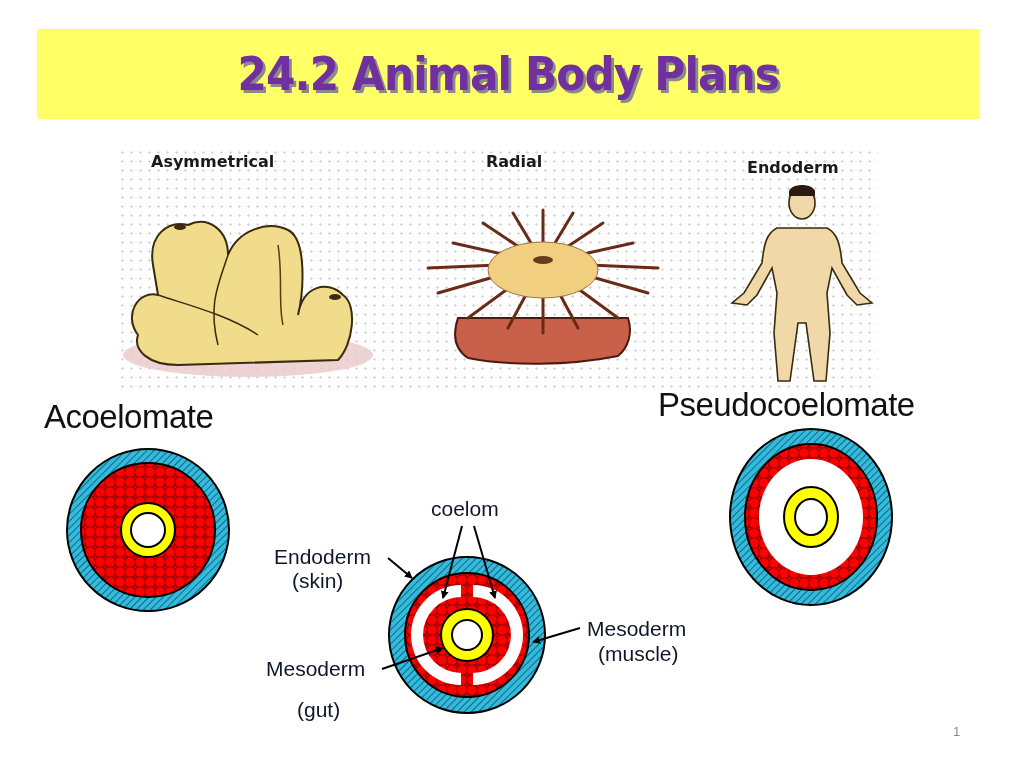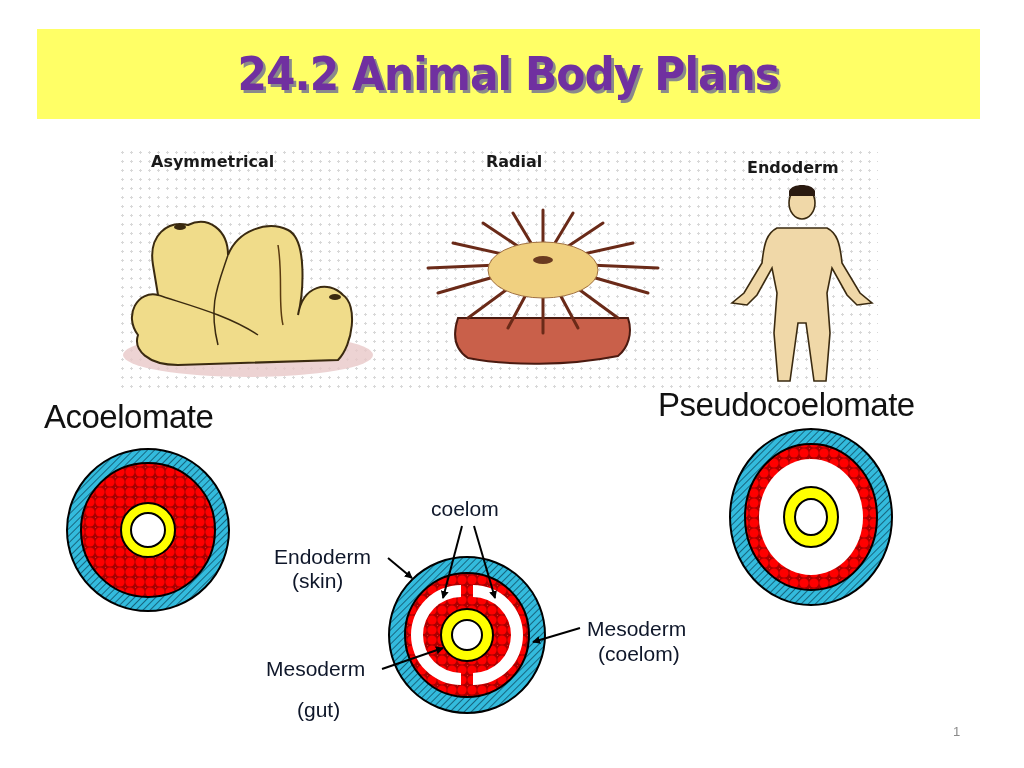--- a/index.html
+++ b/index.html
@@ -119,17 +119,17 @@
     <line x1="388" y1="558" x2="412" y2="578"></line>
     <line x1="580" y1="628" x2="533" y2="642"></line>
     <line x1="382" y1="669" x2="443" y2="648"></line>
   </g>
 </svg>
 
 <div class="small-label" style="left:431px;top:497px;">coelom</div>
 <div class="small-label" style="left:274px;top:545px;">Endoderm</div>
 <div class="small-label" style="left:292px;top:569px;">(skin)</div>
 <div class="small-label" style="left:587px;top:617px;">Mesoderm</div>
-<div class="small-label" style="left:598px;top:642px;">(coelom)</div>
+<div class="small-label" style="left:598px;top:642px;">(muscle)</div>
 <div class="small-label" style="left:266px;top:657px;">Mesoderm</div>
 <div class="small-label" style="left:297px;top:682px;margin-top:16px;">(gut)</div>
 
 <div class="page-num">1</div>
 
 </body></html>

